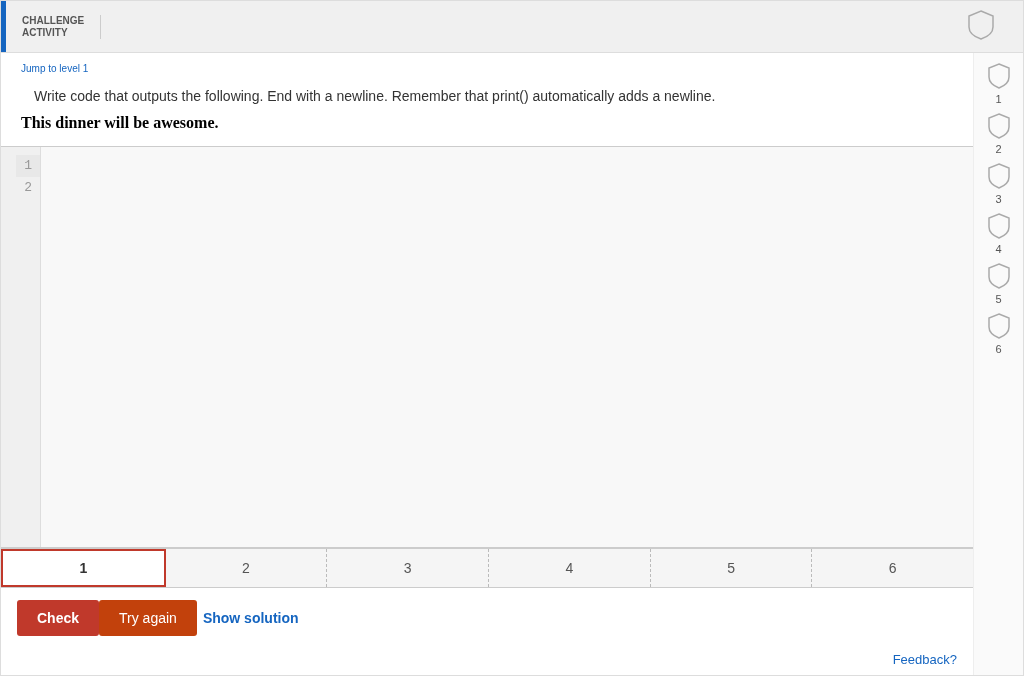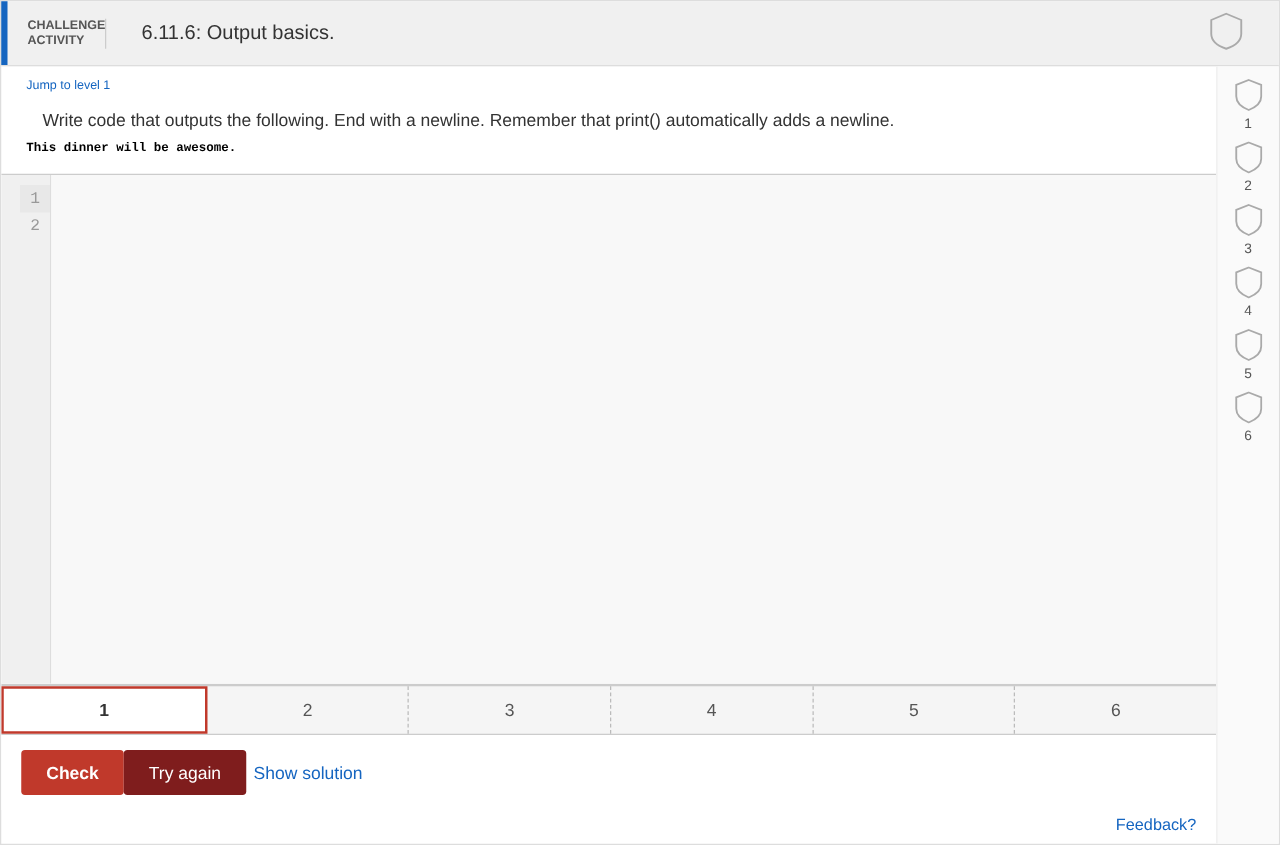--- a/index.html
+++ b/index.html
@@ -42,22 +42,23 @@
       align-items: center;
       padding: 0 16px;
       flex: 1;
     }
     .challenge-label {
       font-size: 10px;
       font-weight: bold;
       color: #555;
       text-transform: uppercase;
       line-height: 1.2;
-      margin-right: 28px;
+      margin-right: 16px;
       border-right: 1px solid #ccc;
+      padding-right: 16px;
     }
     .activity-title {
       font-size: 16px;
       color: #333;
     }
     .header-badge {
       margin-left: auto;
       margin-right: 12px;
     }
     .badge-icon {
@@ -104,22 +105,22 @@
 
     .instruction-text {
       padding: 8px 20px 6px;
       font-size: 14px;
       color: #333;
       margin-left: 13px;
     }
 
     .code-output {
       padding: 4px 20px 10px;
-      font-family: Liberation Mono, monospace;
-      font-size: 10px;
+      font-family: Liberation Serif, serif;
+      font-size: 16px;
       font-weight: bold;
       color: #000;
     }
 
     
     .editor-container {
       margin: 4px 0 0 0;
       flex: 1;
       display: flex;
       flex-direction: column;
@@ -209,36 +210,37 @@
       color: #fff;
       border: none;
       padding: 10px 20px;
       font-size: 14px;
       font-weight: bold;
       border-radius: 3px;
       cursor: pointer;
       min-width: 80px;
     }
     .btn-try-again {
-      background: #7f1d1d;
+      background: #c2410c;
       color: #fff;
       border: none;
       padding: 10px 20px;
       font-size: 14px;
       border-radius: 3px;
       cursor: pointer;
       min-width: 90px;
     }
     .btn-show-solution {
       background: none;
       border: none;
       color: #1565c0;
       font-size: 14px;
       cursor: pointer;
       padding: 0 6px;
+      font-weight: bold;
     }
 
     
     .right-sidebar {
       width: 50px;
       display: flex;
       flex-direction: column;
       align-items: center;
       padding-top: 10px;
       gap: 4px;
@@ -276,21 +278,20 @@
 
 <div class="main-container">
 
   <div class="header">
     <div class="header-left-bar"></div>
     <div class="header-title-block">
       <div class="challenge-label">
         <span>CHALLENGE</span><br>
         <span>ACTIVITY</span>
       </div>
-      <div class="activity-title">6.11.6: Output basics.</div>
       <div class="header-badge">
         <svg class="badge-icon" viewBox="0 0 28 32" fill="none" xmlns="http://www.w3.org/2000/svg">
           <path d="M14 2 L26 7 L26 18 Q26 26 14 30 Q2 26 2 18 L2 7 Z" stroke="#aaa" stroke-width="1.5" fill="none"></path>
         </svg>
       </div>
     </div>
   </div>
 
   <div class="content-area">
 

